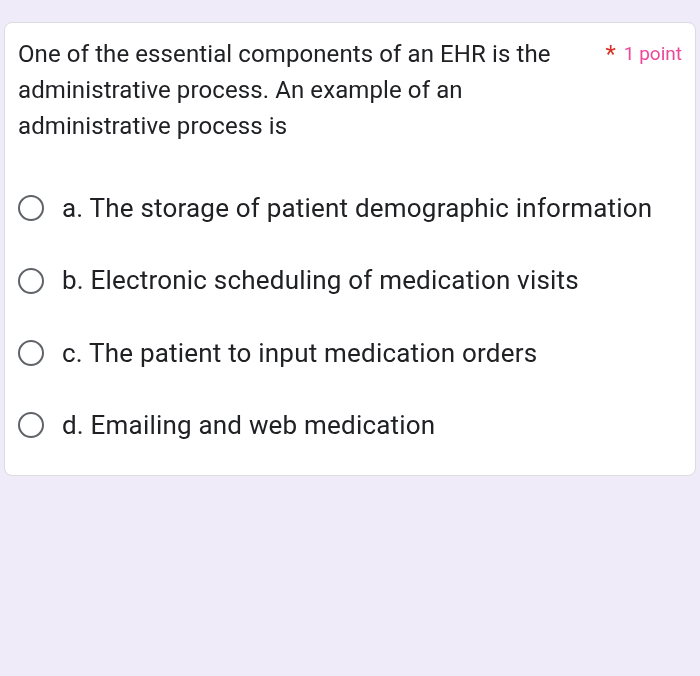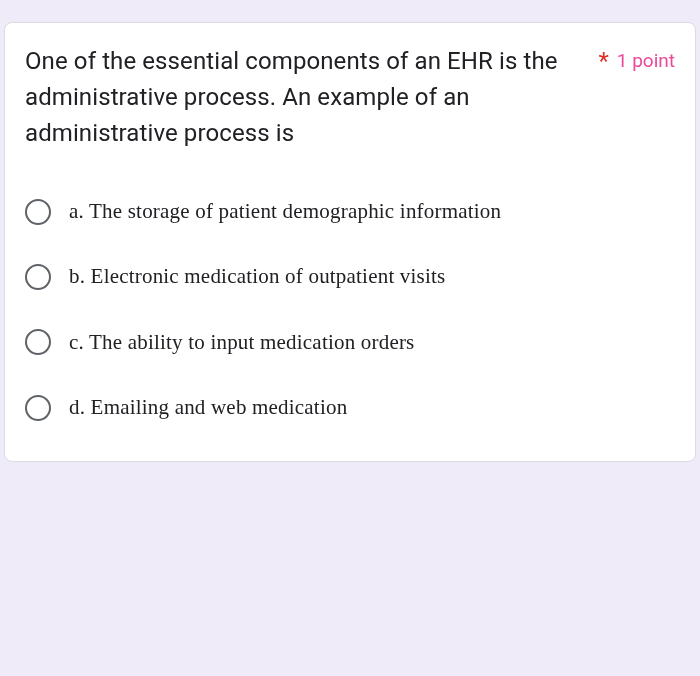--- a/index.html
+++ b/index.html
@@ -16,21 +16,21 @@
     }
     .divider {
       height: 10px;
       background: #f0ebf8;
     }
     .card {
       background: #ffffff;
       border: 1px solid #dadce0;
       border-radius: 8px;
       margin: 12px 4px 0 4px;
-      padding: 20px;
+      padding: 13px;
     }
     .question-header {
       display: flex;
       align-items: flex-start;
       margin-bottom: 28px;
     }
     .question-text {
       font-size: 24px;
       line-height: 1.5;
       color: #202124;
@@ -62,25 +62,24 @@
     }
     .radio {
       width: 26px;
       height: 26px;
       border: 2.5px solid #5f6368;
       border-radius: 50%;
       flex-shrink: 0;
       margin-right: 18px;
     }
     .option-label {
-      font-size: 21px;
+      font-size: 26px;
       color: #202124;
       line-height: 1.4;
       letter-spacing: 0.2px;
-      font-family: Liberation Serif, serif;
     }
   </style>
 </head>
 <body>
 
 <div class="divider"></div>
 
 <div class="card">
   <div class="question-header">
     <span class="question-text">One of the essential components of an EHR is the administrative process. An example of an administrative process is</span>
@@ -88,24 +87,24 @@
     <span class="points">1 point</span>
   </div>
 
   <div class="options">
     <label class="option">
       <span class="radio"></span>
       <span class="option-label">a. The storage of patient demographic information</span>
     </label>
     <label class="option">
       <span class="radio"></span>
-      <span class="option-label">b. Electronic medication of outpatient visits</span>
+      <span class="option-label">b. Electronic scheduling of medication visits</span>
     </label>
     <label class="option">
       <span class="radio"></span>
-      <span class="option-label">c. The ability to input medication orders</span>
+      <span class="option-label">c. The patient to input medication orders</span>
     </label>
     <label class="option">
       <span class="radio"></span>
       <span class="option-label">d. Emailing and web medication</span>
     </label>
   </div>
 </div>
 
 </body></html>

